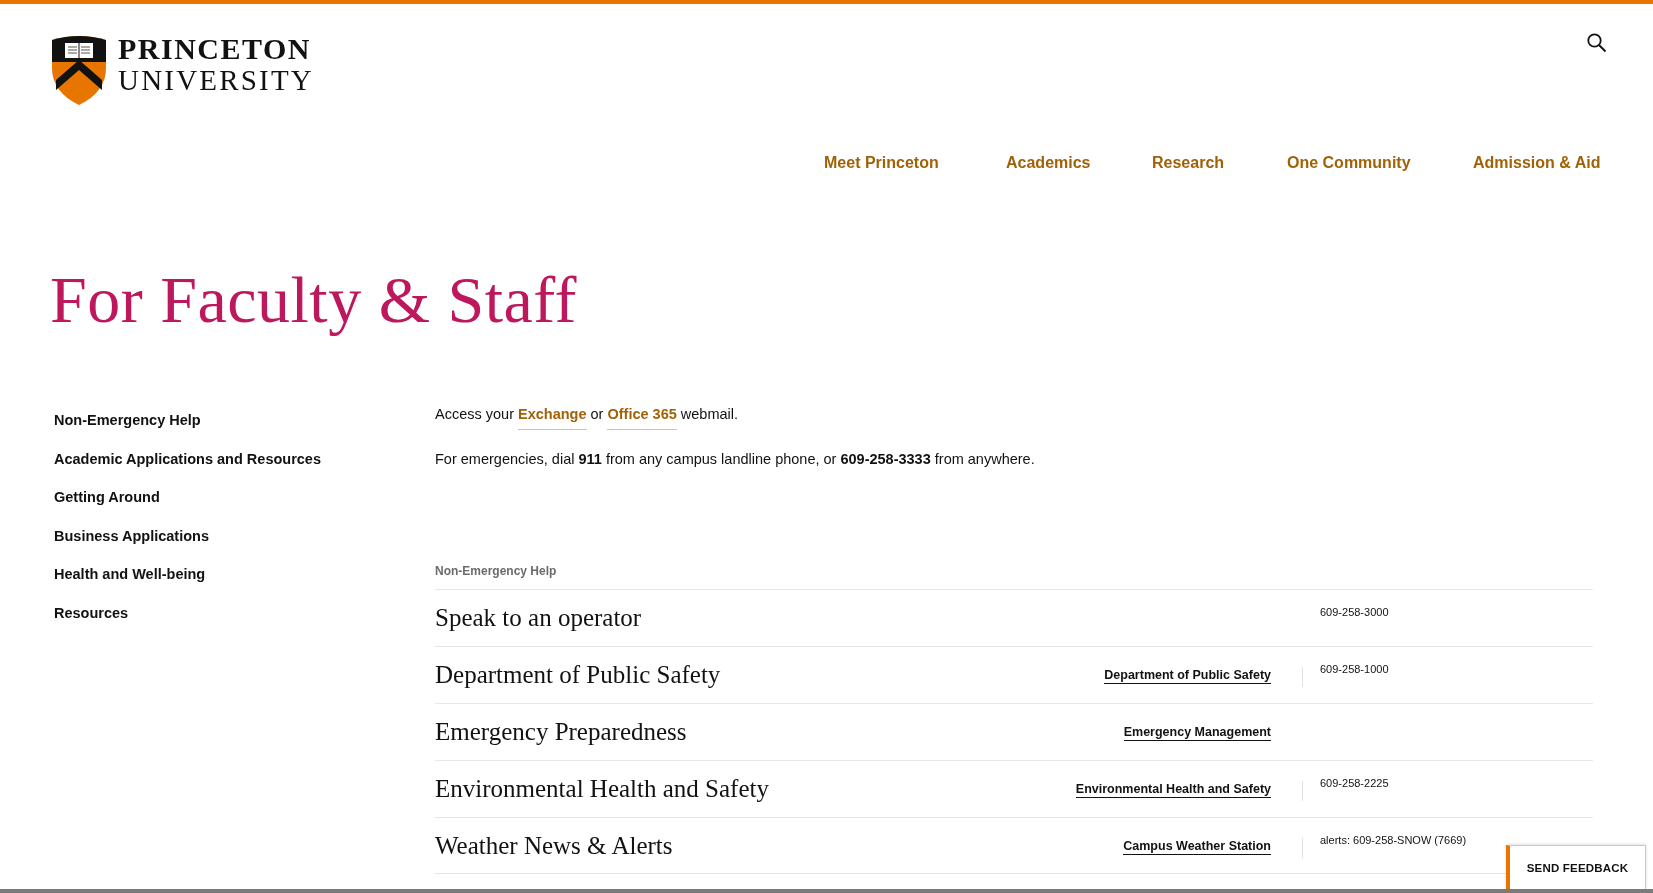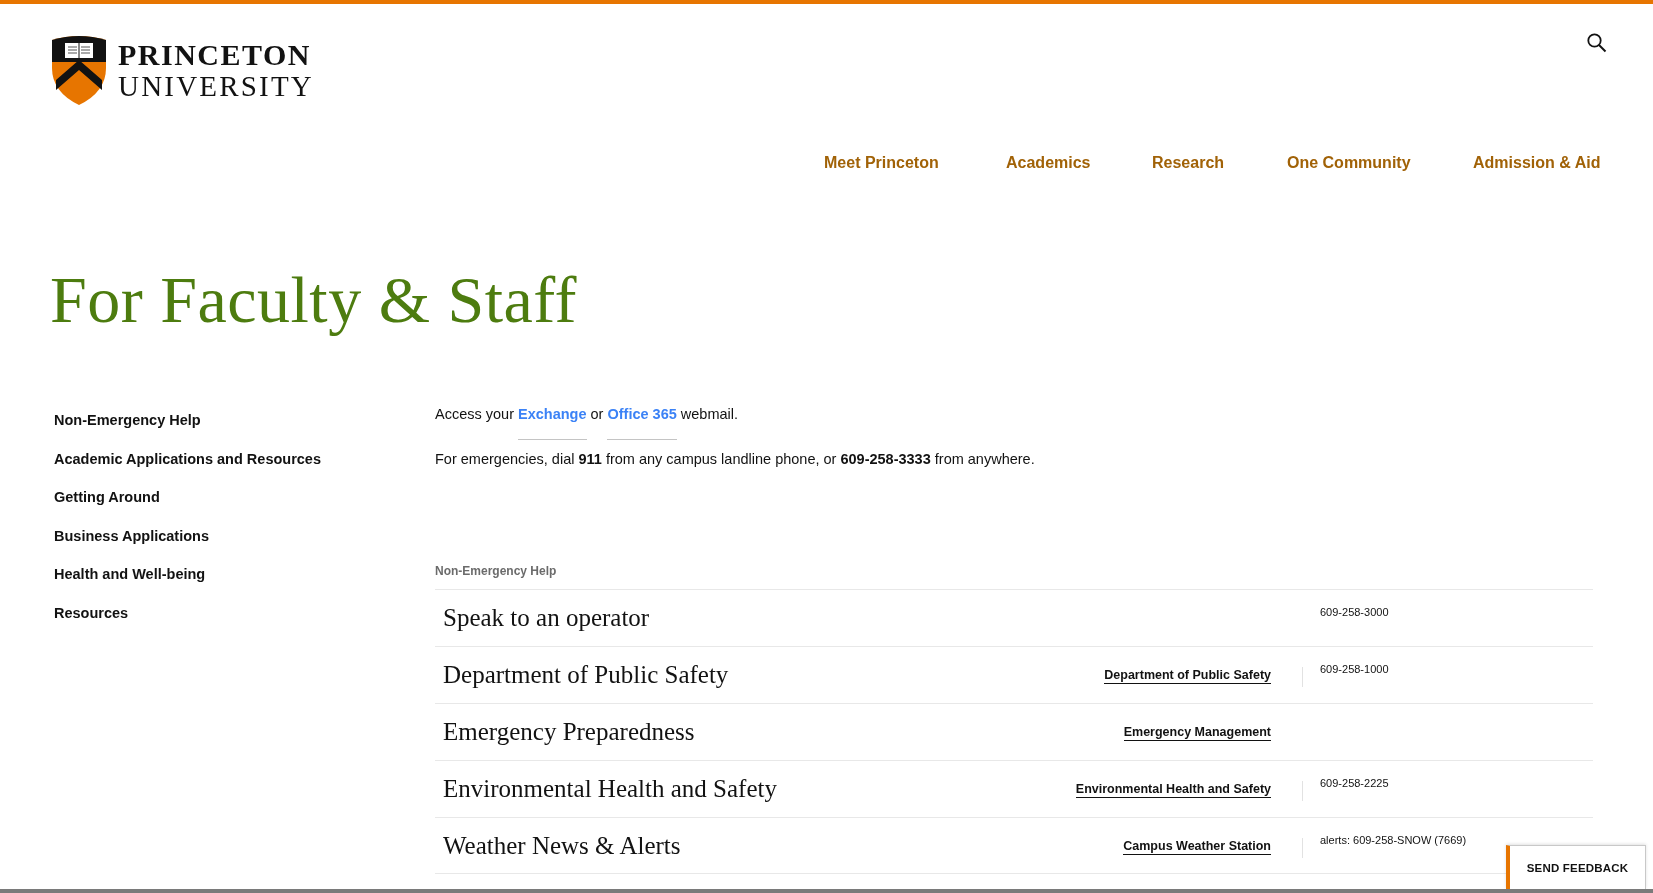--- a/index.html
+++ b/index.html
@@ -1,48 +1,48 @@
 <!DOCTYPE html>
 <html><head>
 <meta charset="utf-8">
 <style>
   * { box-sizing: border-box; margin: 0; padding: 0; }
   html, body { width: 1653px; height: 893px; overflow: hidden; background: #ffffff; }
   body { font-family: "Liberation Sans", sans-serif; color: #121212; position: relative; }
 
   .top-bar { position: absolute; left: 0; top: 0; width: 1653px; height: 4px; background: #e77500; }
 
-  .logo { position: absolute; left: 50px; top: 34px; display: flex; align-items: center; }
+  .logo { position: absolute; left: 50px; top: 34px; display: flex; align-items: flex-start; }
   .shield { width: 58px; height: 72px; }
   .wordmark { margin-left: 10px; font-family: "Liberation Serif", serif; color: #121212; line-height: 1; }
   .wordmark .l1 { font-size: 30px; font-weight: bold; letter-spacing: 1.5px; }
   .wordmark .l2 { font-size: 29px; letter-spacing: 2.2px; margin-top: 2px; }
 
   .utility-nav { position: absolute; top: 40px; right: 0; height: 34px; }
   .search-icon { position: absolute; left: 1586px; top: 32px; width: 22px; height: 22px; cursor: pointer; }
 
   .main-nav a { position: absolute; top: 154px; font-size: 16px; font-weight: bold; color: #a16207; text-decoration: none; white-space: nowrap; }
 
-  .page-title { position: absolute; left: 50px; top: 262px; font-family: "Liberation Serif", serif; font-size: 66px; font-weight: normal; color: #4d7c0f; letter-spacing: 0.5px; white-space: nowrap; }
+  .page-title { position: absolute; left: 50px; top: 262px; font-family: "Liberation Serif", serif; font-size: 66px; font-weight: normal; color: #be185d; letter-spacing: 0.5px; white-space: nowrap; }
 
   .side-nav { position: absolute; left: 54px; top: 412px; }
   .side-nav a { display: block; font-size: 14.5px; font-weight: bold; color: #121212; text-decoration: none; height: 38.5px; white-space: nowrap; }
 
   .intro { position: absolute; left: 435px; top: 406px; font-size: 14.5px; color: #121212; }
   .intro p { white-space: nowrap; }
   .intro p + p { margin-top: 29px; }
-  .intro a { font-weight: bold; color: #3b82f6; text-decoration: none; border-bottom: 1px solid #c4c4c4; padding-bottom: 17px; }
+  .intro a { font-weight: bold; color: #a16207; text-decoration: none; border-bottom: 1px solid #c4c4c4; padding-bottom: 7px; }
   .intro b { font-weight: bold; }
 
   .section-label { position: absolute; left: 435px; top: 564px; font-size: 12px; font-weight: bold; color: #6b6b6b; }
 
   .help-table { position: absolute; left: 435px; top: 589px; width: 1158px; }
   .help-row { position: relative; height: 57px; border-top: 1px solid #e8e8e8; }
   .help-row:last-child { border-bottom: 1px solid #e8e8e8; }
-  .help-title { position: absolute; left: 8px; top: 14px; font-family: "Liberation Serif", serif; font-size: 25px; color: #121212; white-space: nowrap; }
+  .help-title { position: absolute; left: 0; top: 14px; font-family: "Liberation Serif", serif; font-size: 25px; color: #121212; white-space: nowrap; }
   .help-link { position: absolute; right: 322px; top: 21px; font-size: 12.5px; font-weight: bold; color: #121212; text-decoration: none; border-bottom: 1px solid #121212; padding-bottom: 1px; white-space: nowrap; }
   .help-divider { position: absolute; left: 867px; top: 20px; width: 1px; height: 20px; background: #e2e2e2; }
   .help-phone { position: absolute; left: 885px; top: 16px; font-size: 11px; color: #121212; white-space: nowrap; }
 
   .feedback { position: absolute; left: 1506px; top: 845px; width: 140px; height: 44px; background: #ffffff; border-left: 4px solid #e77500; border-top: 1px solid #c8c8c8; border-right: 1px solid #c8c8c8; box-shadow: 0 -1px 3px rgba(0,0,0,0.12); font-size: 11.5px; font-weight: bold; color: #121212; display: flex; align-items: center; justify-content: center; cursor: pointer; letter-spacing: 0.2px; }
 
   .bottom-strip { position: absolute; left: 0; top: 889px; width: 1653px; height: 4px; background: #7a7a7a; }
 </style>
 </head>
 <body>

